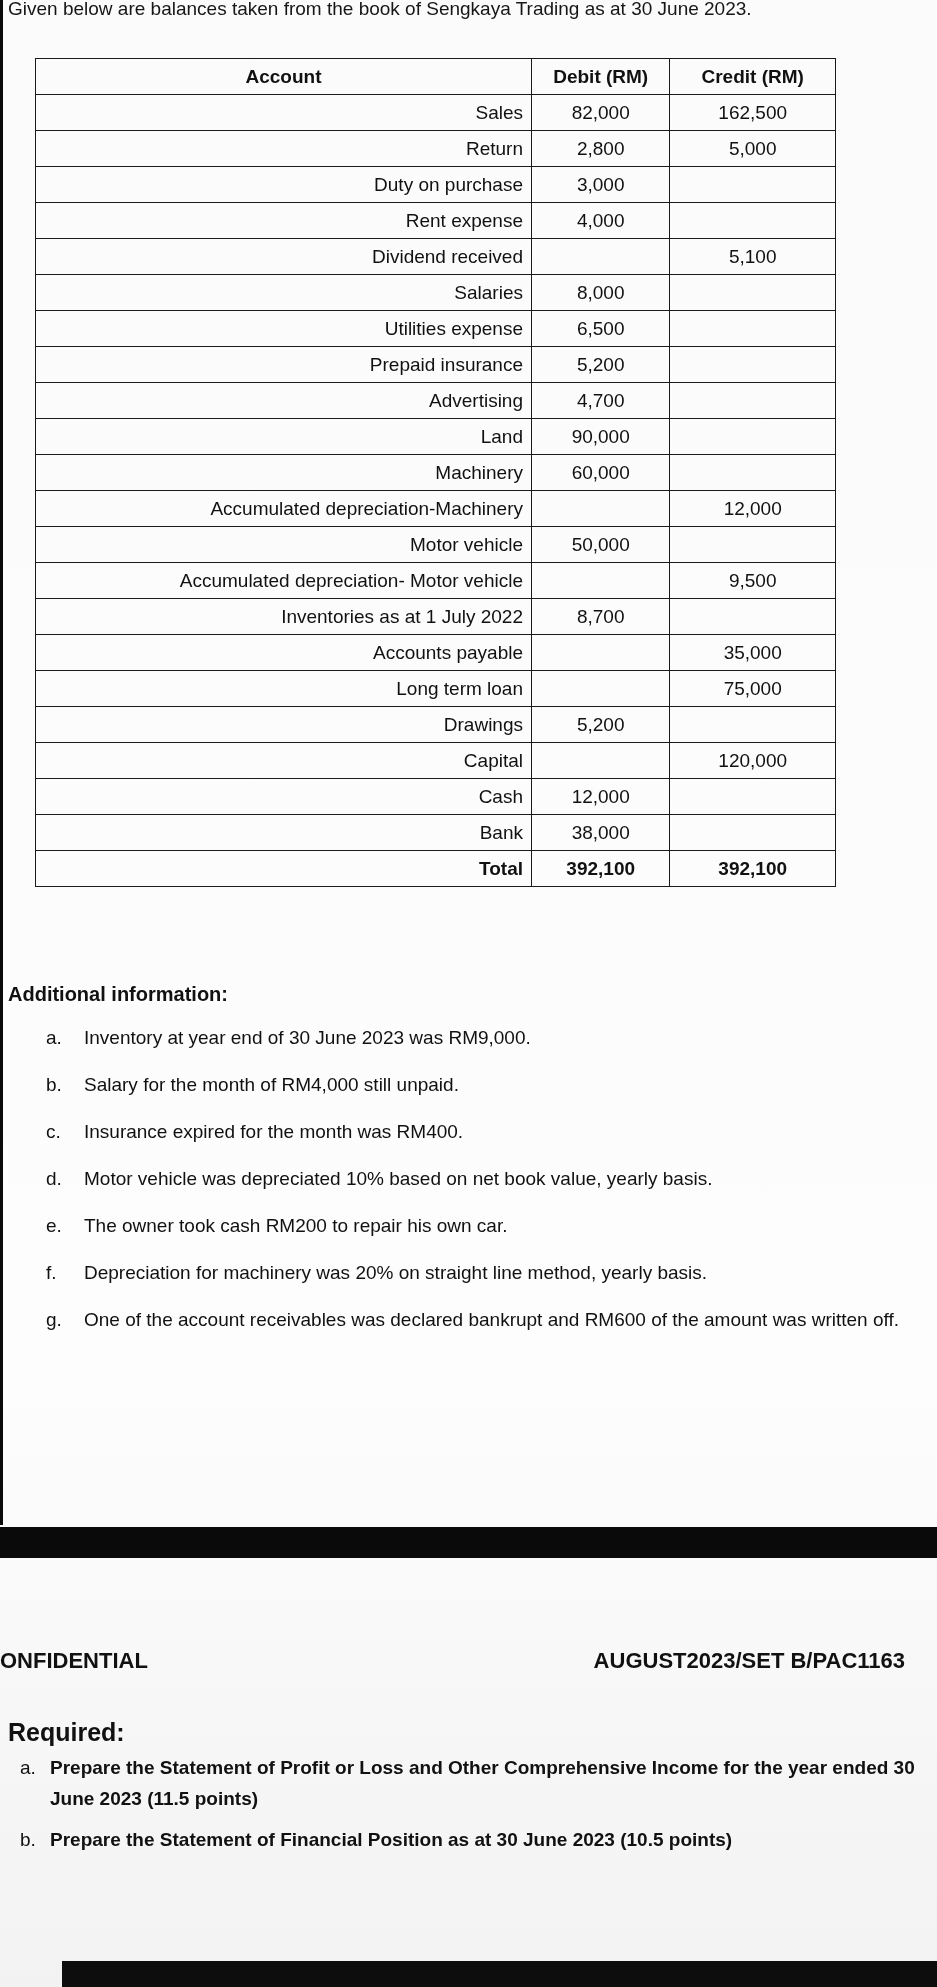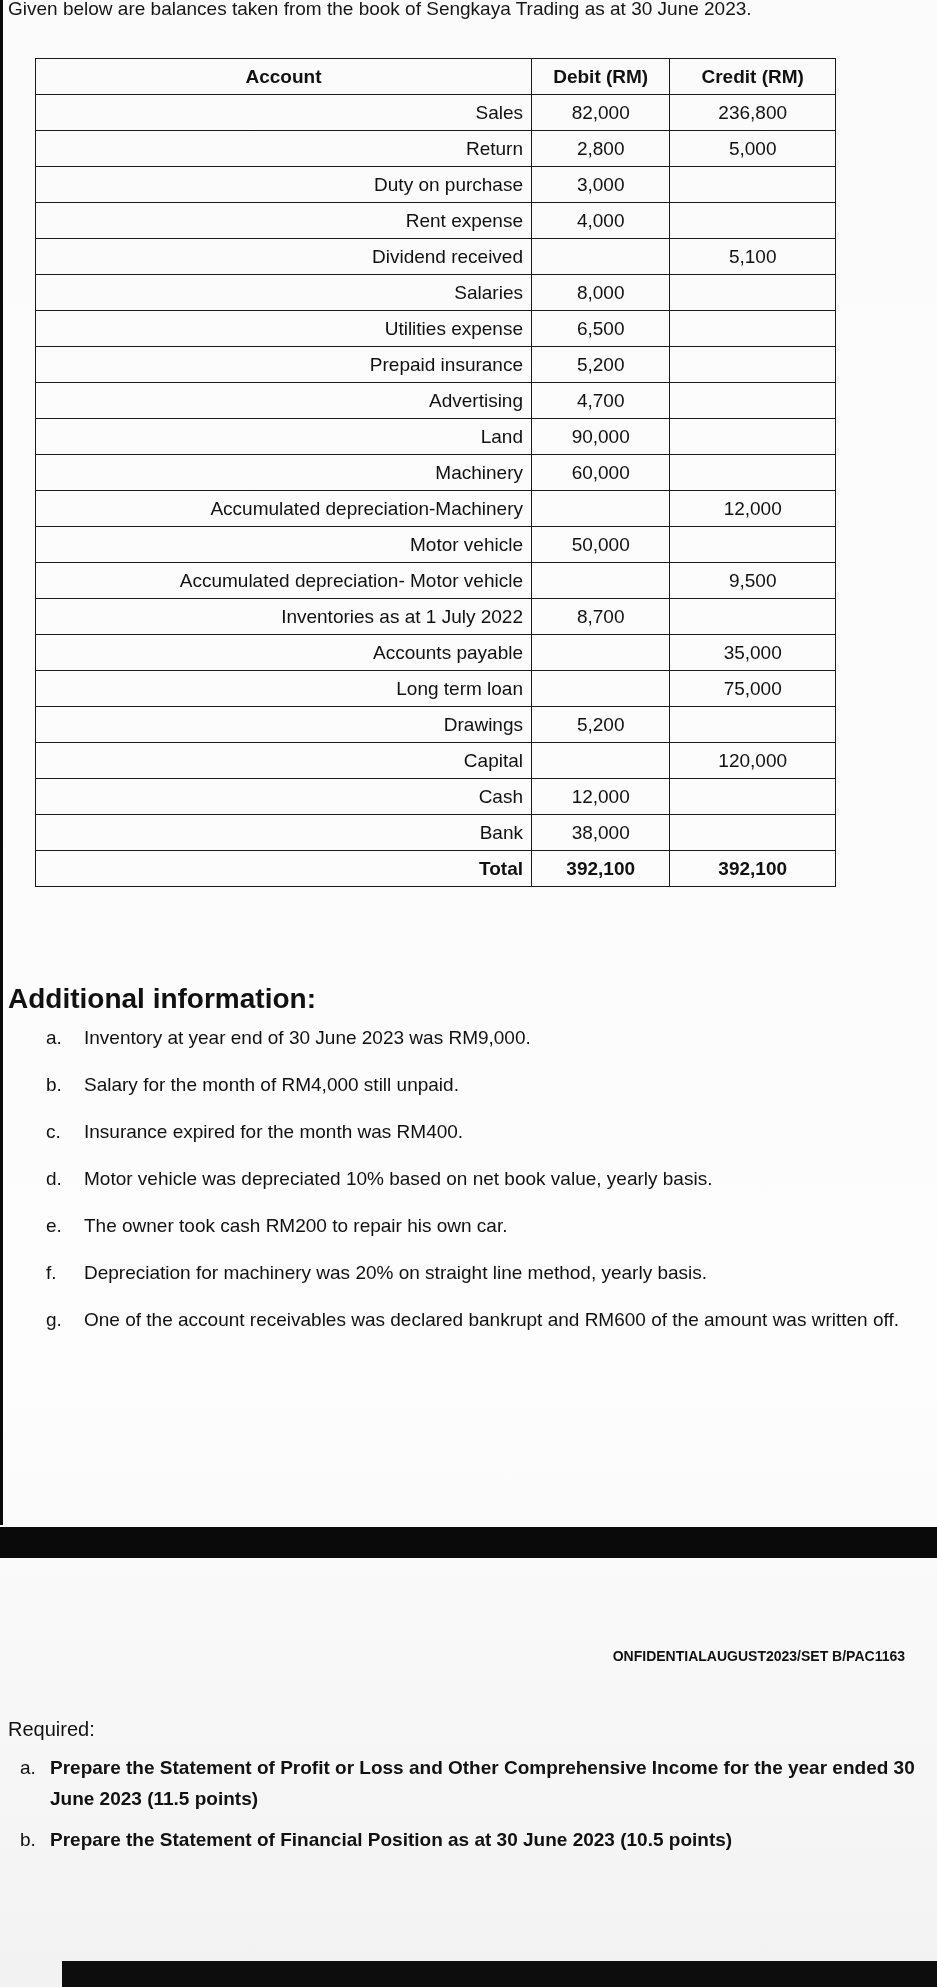--- a/index.html
+++ b/index.html
@@ -37,46 +37,46 @@
   table.tb th { font-weight: bold; text-align: center; }
   table.tb td.acct { text-align: right; }
   table.tb td.num { text-align: center; }
   table.tb col.c-acct { width: 62%; }
   table.tb col.c-debit { width: 17.3%; }
   table.tb col.c-credit { width: 20.7%; }
   table.tb tr.total-row td { font-weight: bold; }
 
   .addinfo-title {
     position: absolute; top: 983px; left: 8px;
-    font-size: 28px; font-weight: bold;
+    font-size: 20px; font-weight: bold;
   }
   .addinfo-list {
     position: absolute; top: 1022px; left: 8px; right: 10px;
   }
   .addinfo-item {
     display: flex; margin-bottom: 16px;
     font-size: 19px; line-height: 31px;
   }
   .addinfo-item .ltr { width: 38px; flex: 0 0 38px; padding-left: 38px; box-sizing: content-box; }
   .addinfo-item .txt { flex: 1; }
 
   .black-bar {
     position: absolute; left: 0; right: 0; top: 1527px; height: 31px;
     background: #0a0a0a;
   }
 
   .footer-line {
     position: absolute; top: 1648px; left: 0; right: 32px;
-    display: flex; justify-content: flex-end;
-    font-size: 14px; font-weight: bold; margin-left: 20px;
+    display: flex; justify-content: space-between;
+    font-size: 22px; font-weight: bold;
   }
 
   .required-title {
     position: absolute; top: 1718px; left: 8px;
-    font-size: 20px; font-weight: normal;
+    font-size: 25px; font-weight: bold;
   }
   .required-list {
     position: absolute; top: 1752px; left: 20px; right: 14px;
   }
   .required-item {
     display: flex; margin-bottom: 10px;
     font-size: 19px; line-height: 31px;
   }
   .required-item .ltr { flex: 0 0 30px; }
   .required-item .txt { flex: 1; font-weight: bold; }
@@ -105,21 +105,21 @@
       <tr>
         <th>Account</th>
         <th>Debit (RM)</th>
         <th>Credit (RM)</th>
       </tr>
     </thead>
     <tbody>
         <tr>
           <td class="acct">Sales</td>
           <td class="num">82,000</td>
-          <td class="num">236,800</td>
+          <td class="num">162,500</td>
         </tr>
         <tr>
           <td class="acct">Return</td>
           <td class="num">2,800</td>
           <td class="num">5,000</td>
         </tr>
         <tr>
           <td class="acct">Duty on purchase</td>
           <td class="num">3,000</td>
           <td class="num"></td>

